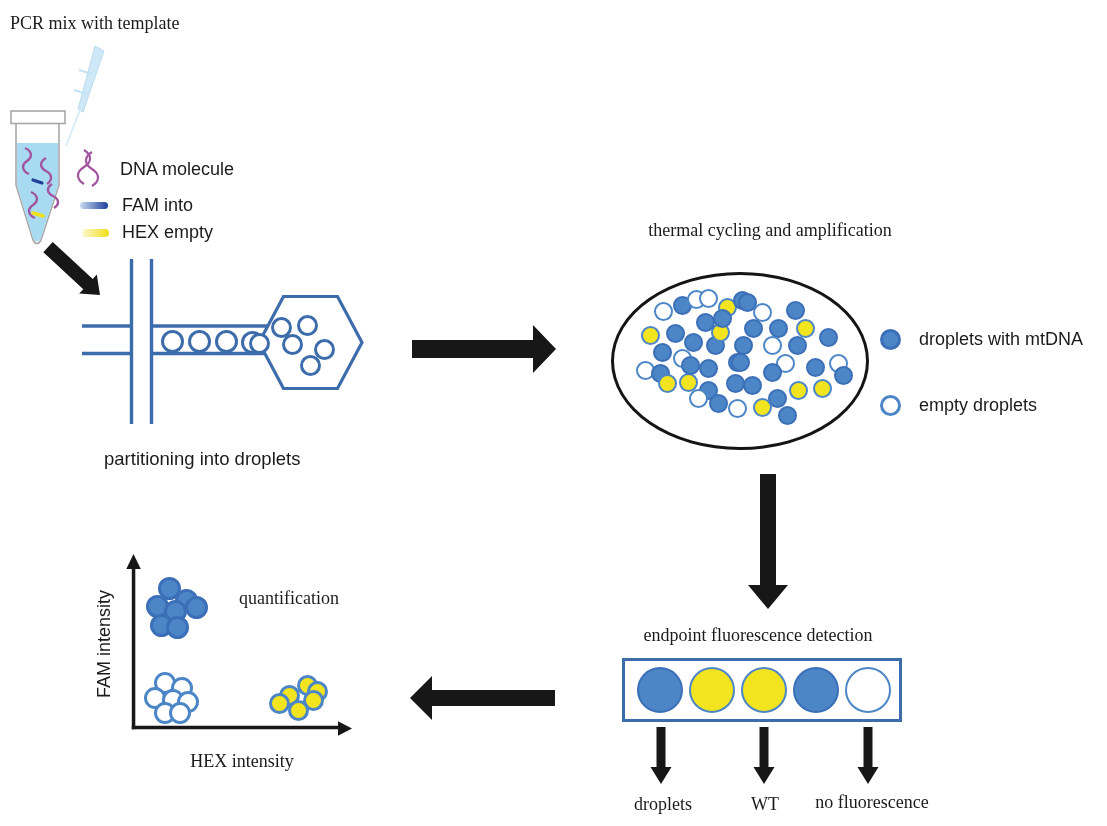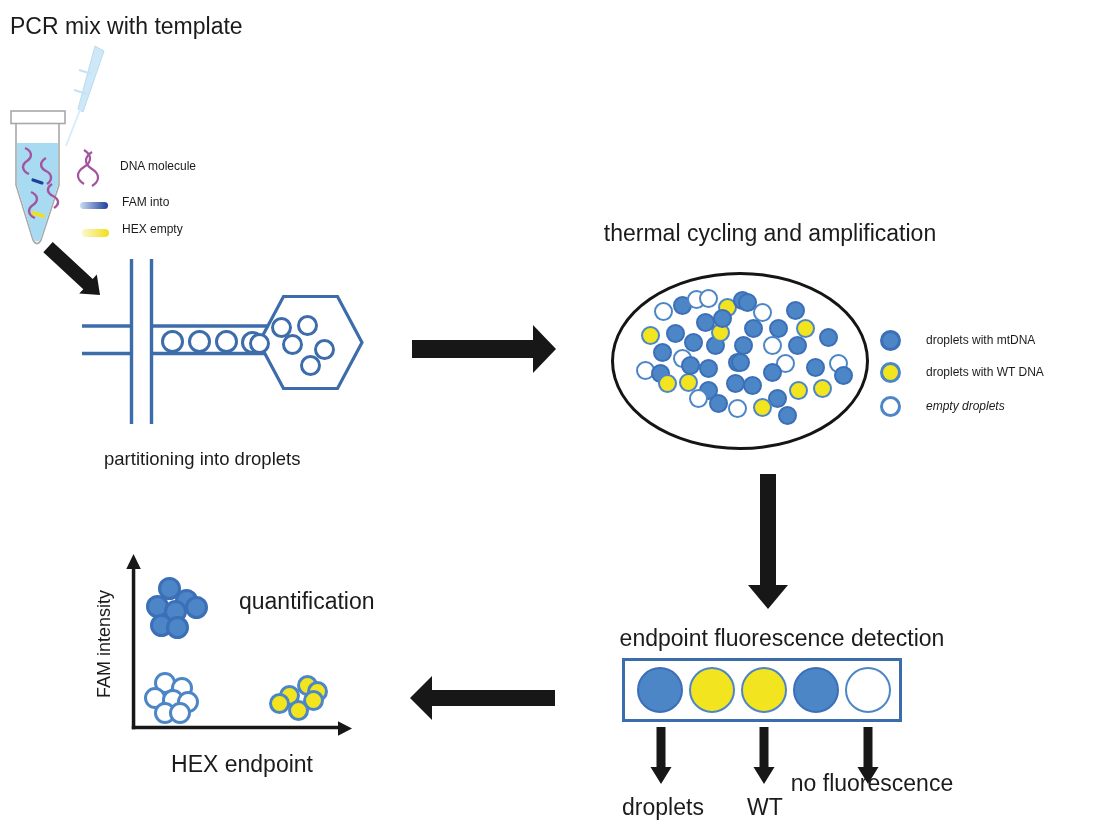--- a/index.html
+++ b/index.html
@@ -1,39 +1,39 @@
 <!DOCTYPE html>
 <html style="--text: #1b1b1b; --arrow_black: #171717; --channel_blue: #3d6cab; --droplet_blue: #4c86c6; --droplet_blue_border: #3b6fb8; --droplet_yellow: #f2e41f; --tube_liquid: #a8dbf2; --tube_outline: #a8a8a8; --pipette_blue: #cfe8f7; --dna_purple: #a2559f; --fam_navy: #1f3f9b; --probe_blue_light: #c8dcf2; --hex_yellow: #f1df17; --hex_light: #fdf7cf;"><head>
 <meta charset="utf-8">
 <style>
   html,body{margin:0;padding:0;background:#ffffff;}
   #stage{position:relative;width:1107px;height:826px;background:#fff;overflow:hidden;
          font-family:"Liberation Sans","DejaVu Sans",sans-serif;color:var(--text,#1b1b1b);}
   .abs{position:absolute;}
   svg.layer{position:absolute;left:0;top:0;width:1107px;height:826px;pointer-events:none;}
   .lbl{position:absolute;white-space:nowrap;color:var(--text);}
-  .fs17{font-size:12px;} .fs18{font-size:23px;} .fs185{font-size:18.5px;}
+  .fs17{font-size:18px;} .fs18{font-size:18px;font-family:Liberation Serif, serif;} .fs185{font-size:18.5px;}
   .ctr{text-align:center;}
   
   .circles-layer{position:absolute;inset:0;pointer-events:none;}
   .droplet{position:absolute;border-radius:50%;box-sizing:border-box;
            border:2.5px solid var(--droplet_blue_border);}
   .c-b{background:var(--droplet_blue);border-color:var(--droplet_blue_border);}
   .c-y{background:var(--droplet_yellow);border-color:var(--droplet_blue);}
   .c-w{background:#ffffff;border-color:var(--droplet_blue);}
   .c-o{background:#ffffff;border:3px solid var(--channel_blue);}
   .scatter-layer .droplet{border-width:3.2px;}
   
   #thermal-ellipse{left:611px;top:272px;width:258px;height:178px;border:3px solid #151515;
                    border-radius:50%;background:#fff;box-sizing:border-box;}
   
   #detection-rect{left:622px;top:658px;width:280px;height:64px;background:#fff;
                   border:3px solid var(--channel_blue);box-sizing:border-box;}
   
-  .legend-row{position:absolute;display:flex;align-items:center;gap:25px;height:22px;}
+  .legend-row{position:absolute;display:flex;gap:18px;height:22px;}
   .legend-dot{width:21px;height:21px;border-radius:50%;box-sizing:border-box;
               border:3px solid var(--droplet_blue);flex:0 0 auto;}
   .legend-dot.c-b{border-color:var(--droplet_blue_border);}
   
   .probe-bar{position:absolute;border-radius:4px;}
   #fam-bar{left:80px;top:202px;width:28px;height:7px;
            background:linear-gradient(to right,var(--probe_blue_light),var(--fam_navy));}
   #hex-bar{left:82px;top:229px;width:27px;height:7.5px;
            background:linear-gradient(to right,var(--hex_light),var(--hex_yellow));}
   
@@ -215,36 +215,32 @@
       <div class="droplet c-y" style="left: 287.5px; top: 699.5px; width: 21px; height: 21px;"></div>
     </div>
 
   <div class="probe-bar" id="fam-bar"></div>
   <div class="probe-bar" id="hex-bar"></div>
 
   <div class="legend-row" style="left:880px;top:329px;">
     <span class="legend-dot c-b"></span>
     <span class="fs17">droplets with mtDNA</span>
   </div>
-  <div class="legend-row" style="left:880px;top:361px;">
-    <span class="legend-dot c-y"></span>
-    <span class="fs17">droplets with WT DNA</span>
-  </div>
-  <div class="legend-row" style="left:880px;top:395px;font-style:italic;">
+  <div class="legend-row" style="left:880px;top:395px;">
     <span class="legend-dot c-w"></span>
     <span class="fs17">empty droplets</span>
   </div>
 
   <div class="lbl fs18" style="left:10px;top:13px;">PCR mix with template</div>
   <div class="lbl fs17" style="left:120px;top:159px;">DNA molecule</div>
   <div class="lbl fs17" style="left:122px;top:195px;">FAM into</div>
   <div class="lbl fs17" style="left:122px;top:222px;">HEX empty</div>
   <div class="lbl fs185" style="left:104px;top:448px;">partitioning into droplets</div>
   <div class="lbl fs18 ctr" style="left:560px;top:220px;width:420px;">thermal cycling and amplification</div>
-  <div class="lbl fs18 ctr" style="left:592px;top:625px;width:380px;">endpoint fluorescence detection</div>
+  <div class="lbl fs18 ctr" style="left:568px;top:625px;width:380px;">endpoint fluorescence detection</div>
   <div class="lbl fs18 ctr" style="left:593px;top:794px;width:140px;">droplets</div>
   <div class="lbl fs18 ctr" style="left:715px;top:794px;width:100px;">WT</div>
-  <div class="lbl fs18 ctr" style="left:772px;top:770px;width:200px;">no fluorescence</div>
+  <div class="lbl fs18 ctr" style="left:772px;top:792px;width:200px;">no fluorescence</div>
   <div class="lbl fs18" style="left:239px;top:588px;">quantification</div>
   <div class="lbl" id="fam-axis-label">FAM intensity</div>
-  <div class="lbl fs18 ctr" style="left:142px;top:751px;width:200px;">HEX endpoint</div>
+  <div class="lbl fs18 ctr" style="left:142px;top:751px;width:200px;">HEX intensity</div>
 
 </div>
 
 </body></html>

